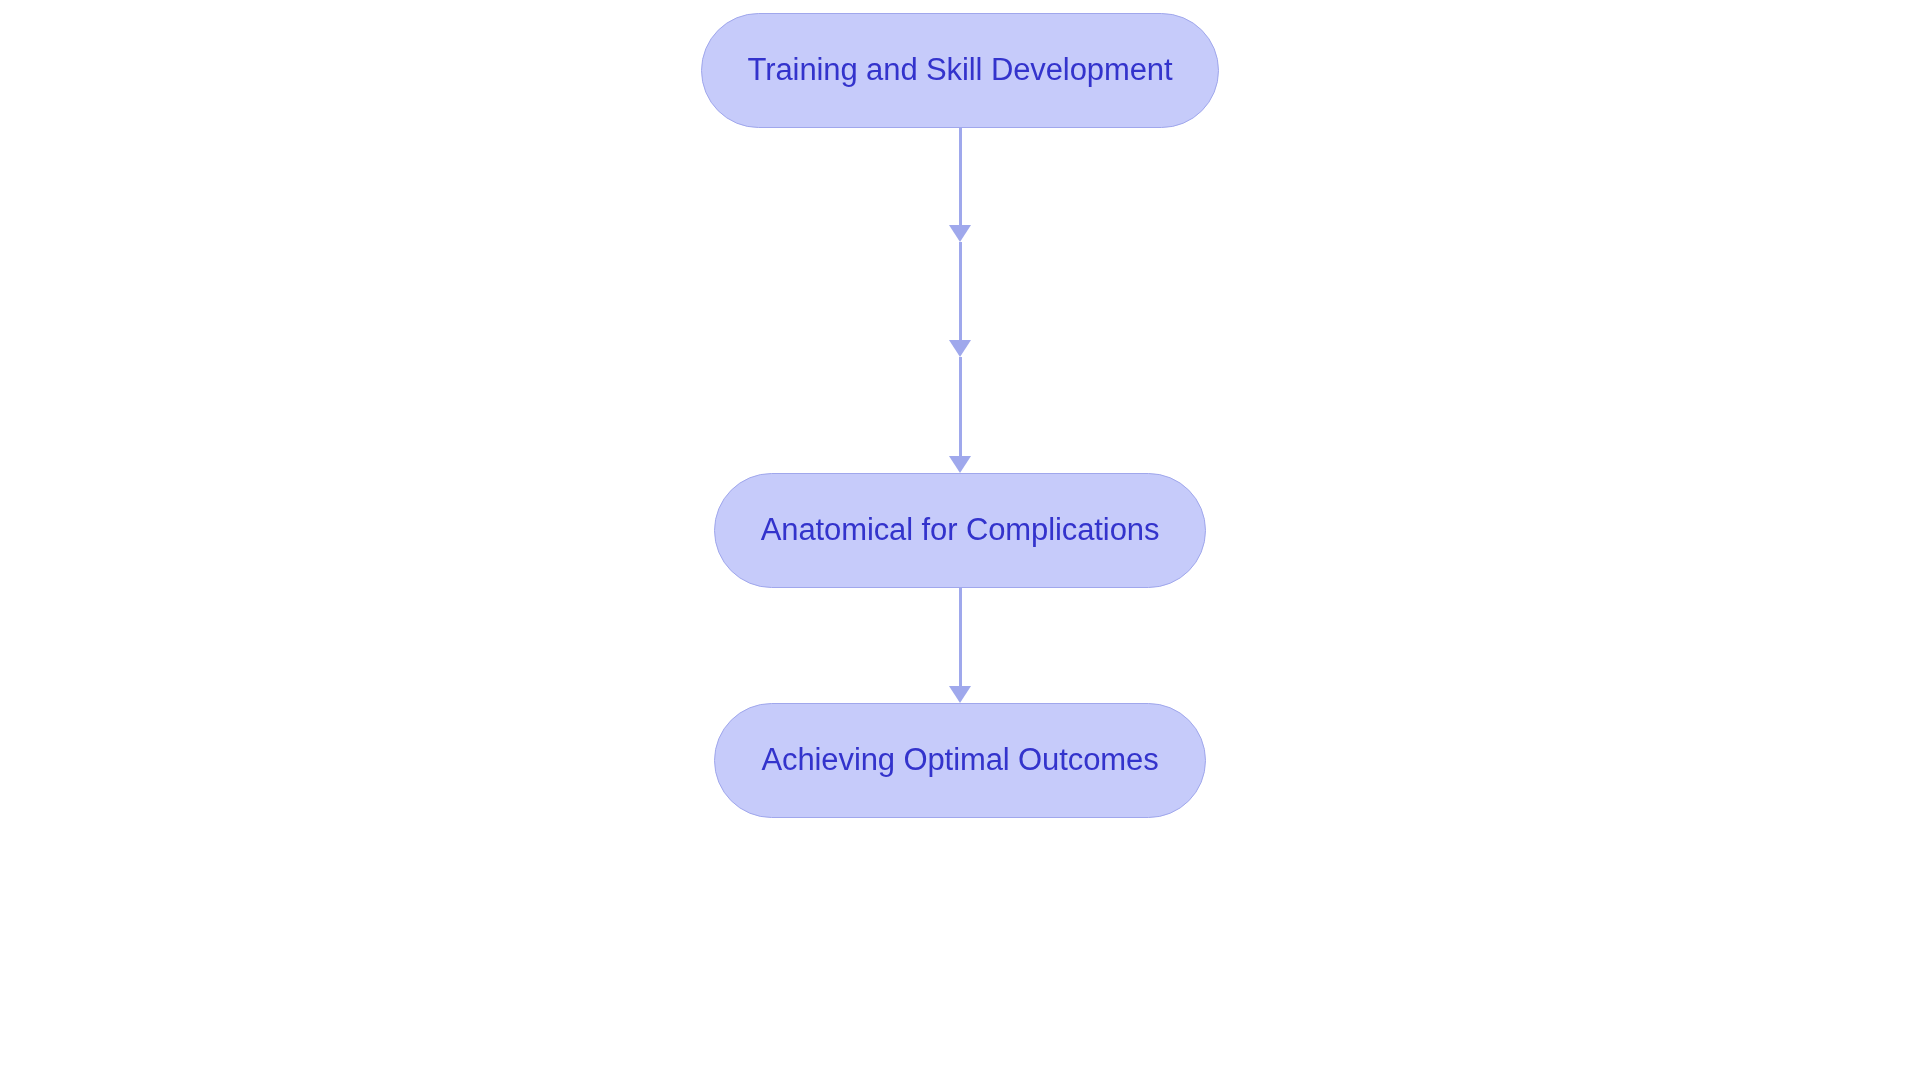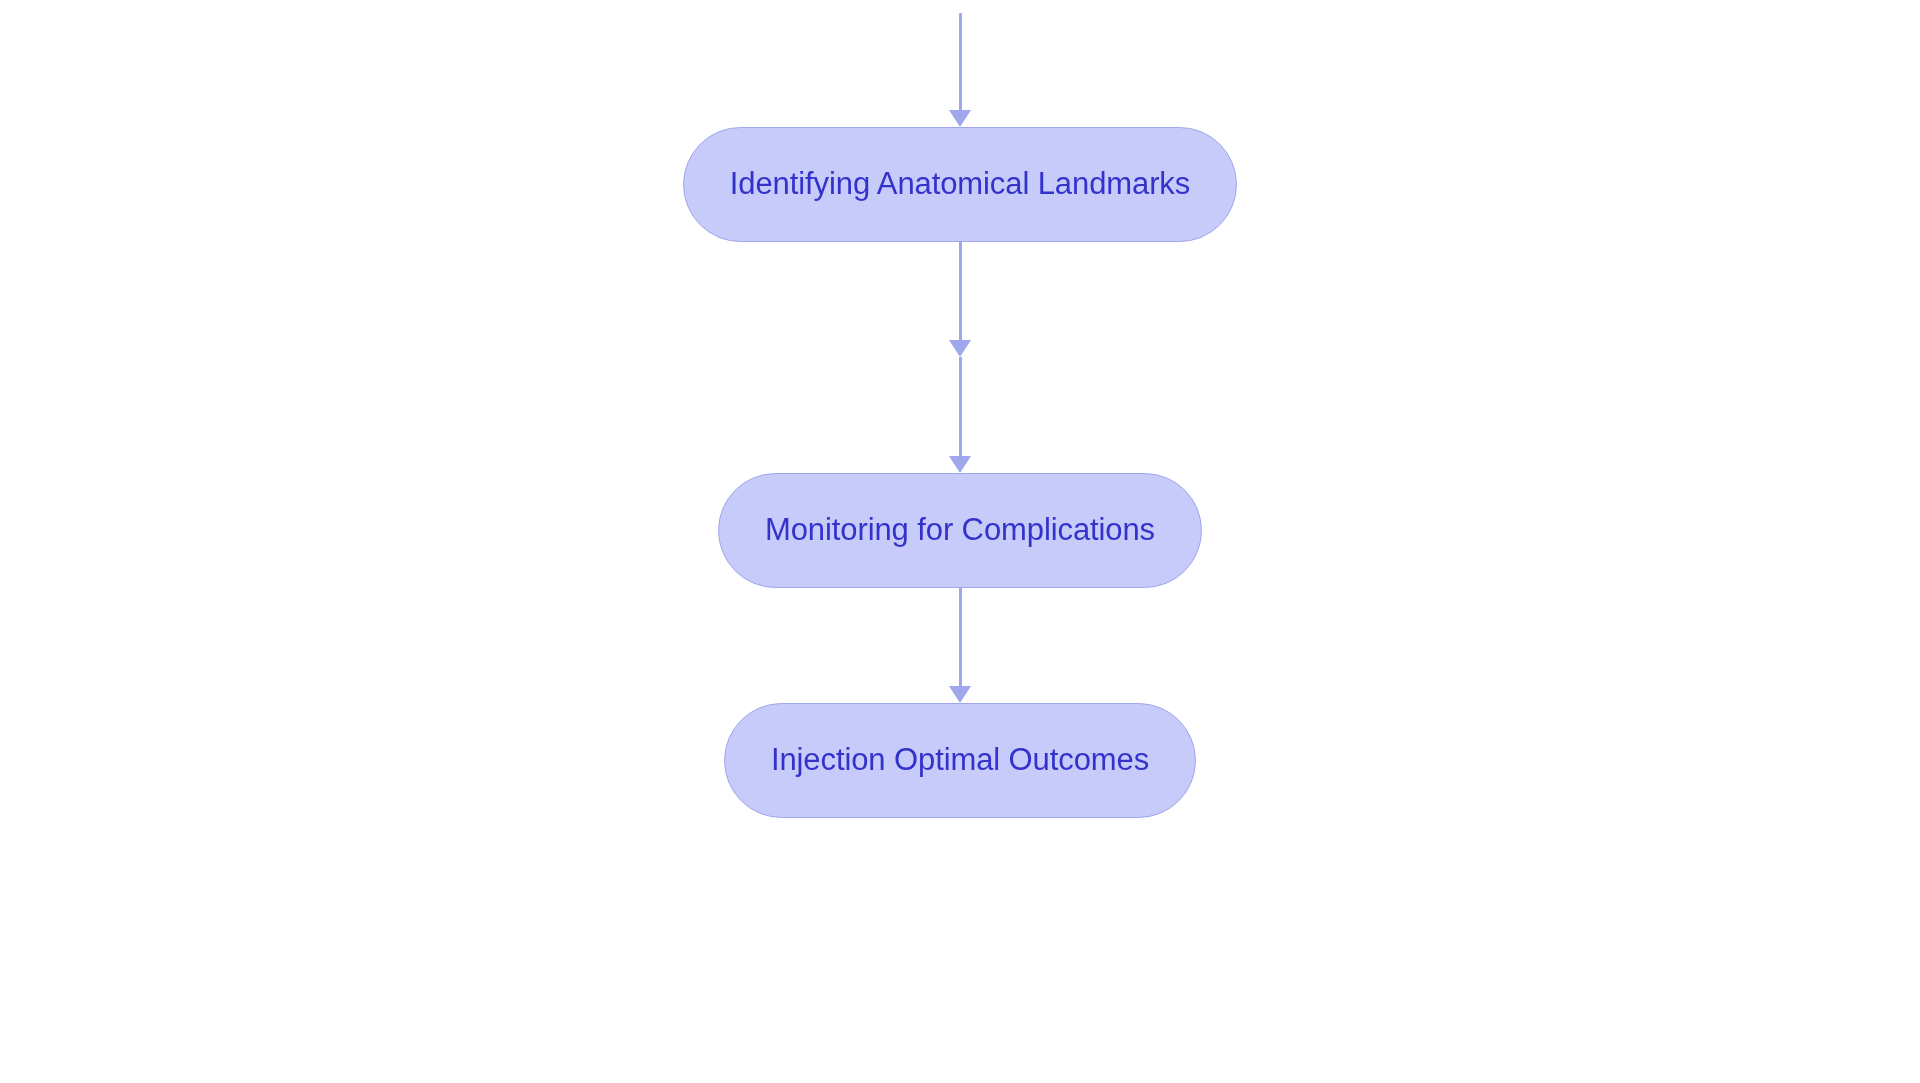--- a/index.html
+++ b/index.html
@@ -89,48 +89,48 @@
   .spacer-top { height: 13px; flex: 0 0 auto; }
 </style>
 </head>
 <body>
 
 <div id="flowchart-canvas">
   <div class="flow-column">
 
     <div class="spacer-top"></div>
 
+    <div class="node">
+      <span class="node-label">Training and Skill Development</span>
+    </div>
 
     <div class="connector gap-1">
       <div class="connector-line"></div>
       <div class="connector-arrow"></div>
     </div>
 
-    <div class="node">
-      <span class="node-label">Identifying Anatomical Landmarks</span>
-    </div>
 
     <div class="connector gap-2">
       <div class="connector-line"></div>
       <div class="connector-arrow"></div>
     </div>
 
 
     <div class="connector gap-3">
       <div class="connector-line"></div>
       <div class="connector-arrow"></div>
     </div>
 
     <div class="node">
-      <span class="node-label">Monitoring for Complications</span>
+      <span class="node-label">Anatomical for Complications</span>
     </div>
 
     <div class="connector gap-4">
       <div class="connector-line"></div>
       <div class="connector-arrow"></div>
     </div>
 
     <div class="node">
-      <span class="node-label">Injection Optimal Outcomes</span>
+      <span class="node-label">Achieving Optimal Outcomes</span>
     </div>
 
   </div>
 </div>
 
 </body></html>

